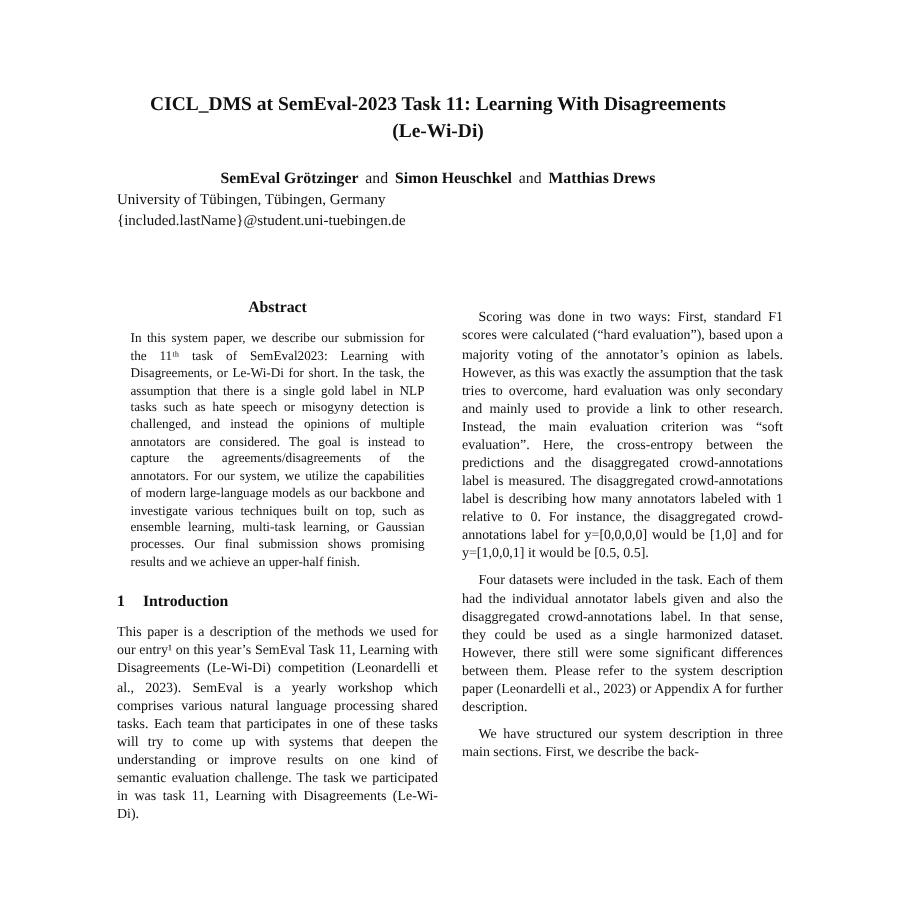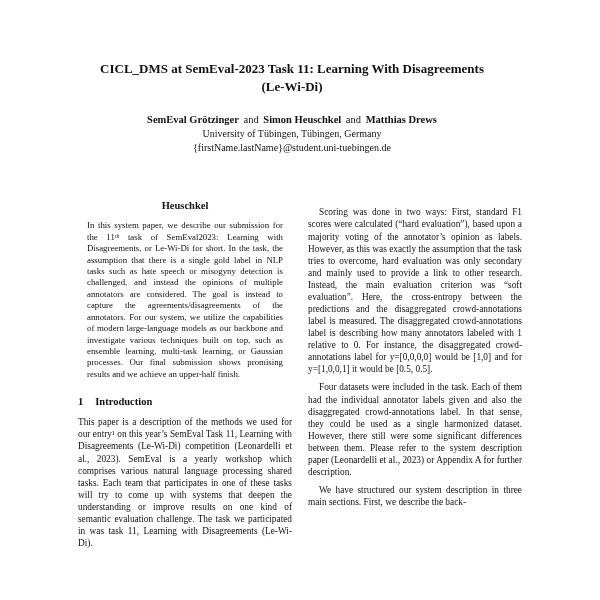--- a/index.html
+++ b/index.html
@@ -27,21 +27,21 @@
     margin: 0 18px 18px 18px;
   }
   .authors {
     text-align: center;
     font-size: 10.5px;
     margin: 0 0 2px 0;
   }
   .authors .author { font-weight: bold; }
   .authors .and { font-weight: normal; padding: 0 2px; }
   .affiliation, .email {
-    text-align: center;
+    text-align: left;
     font-size: 10px;
     line-height: 1.35;
     margin: 0;
   }
   .columns {
     display: flex;
     flex-direction: row;
     gap: 16px;
     margin-top: 46px;
   }
@@ -86,26 +86,26 @@
 
   <div class="authors">
     <span class="author">SemEval Grötzinger</span>
     <span class="and">and</span>
     <span class="author">Simon Heuschkel</span>
     <span class="and">and</span>
     <span class="author">Matthias Drews</span>
   </div>
 
   <div class="affiliation">University of Tübingen, Tübingen, Germany</div>
-  <div class="email">{firstName.lastName}@student.uni-tuebingen.de</div>
+  <div class="email">{included.lastName}@student.uni-tuebingen.de</div>
 
   <div class="columns">
 
     <div class="col">
-      <h2 class="abstract-heading">Heuschkel</h2>
+      <h2 class="abstract-heading">Abstract</h2>
       <p class="abstract-text">In this system paper, we describe our submission for the 11ᵗʰ task of SemEval2023: Learning with Disagreements, or Le-Wi-Di for short. In the task, the assumption that there is a single gold label in NLP tasks such as hate speech or misogyny detection is challenged, and instead the opinions of multiple annotators are considered. The goal is instead to capture the agreements/disagreements of the annotators. For our system, we utilize the capabilities of modern large-language models as our backbone and investigate various techniques built on top, such as ensemble learning, multi-task learning, or Gaussian processes. Our final submission shows promising results and we achieve an upper-half finish.</p>
 
       <h3 class="section-heading">
         <span class="sec-num">1</span><span>Introduction</span>
       </h3>
       <p class="body-text">This paper is a description of the methods we used for our entry¹ on this year’s SemEval Task 11, Learning with Disagreements (Le-Wi-Di) competition (Leonardelli et al., 2023). SemEval is a yearly workshop which comprises various natural language processing shared tasks. Each team that participates in one of these tasks will try to come up with systems that deepen the understanding or improve results on one kind of semantic evaluation challenge. The task we participated in was task 11, Learning with Disagreements (Le-Wi-Di).</p>
     </div>
 
     <div class="col">
       <p class="body-text indent para-gap">Scoring was done in two ways: First, standard F1 scores were calculated (“hard evaluation”), based upon a majority voting of the annotator’s opinion as labels. However, as this was exactly the assumption that the task tries to overcome, hard evaluation was only secondary and mainly used to provide a link to other research. Instead, the main evaluation criterion was “soft evaluation”. Here, the cross-entropy between the predictions and the disaggregated crowd-annotations label is measured. The disaggregated crowd-annotations label is describing how many annotators labeled with 1 relative to 0. For instance, the disaggregated crowd-annotations label for y=[0,0,0,0] would be [1,0] and for y=[1,0,0,1] it would be [0.5, 0.5].</p>

